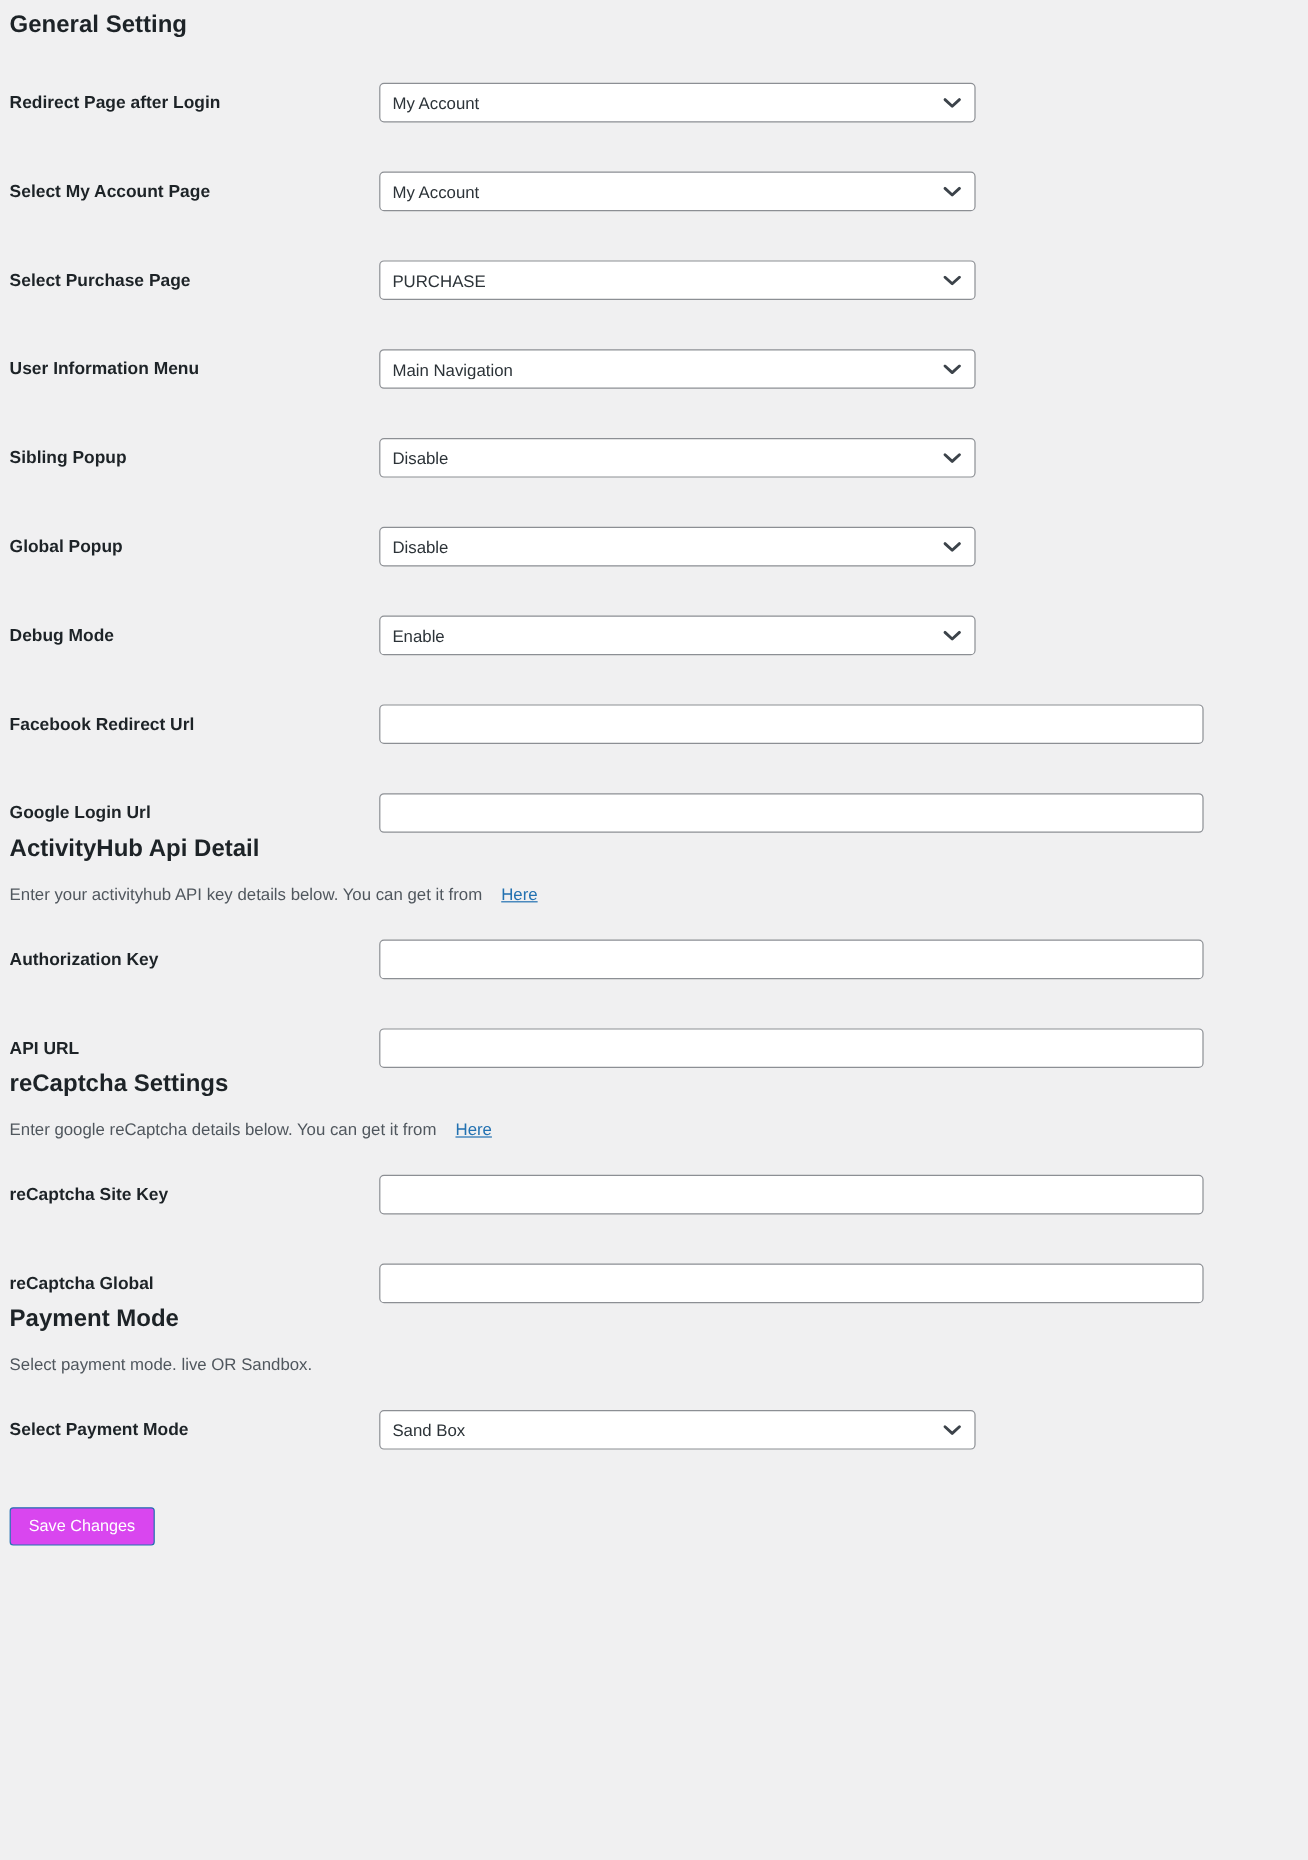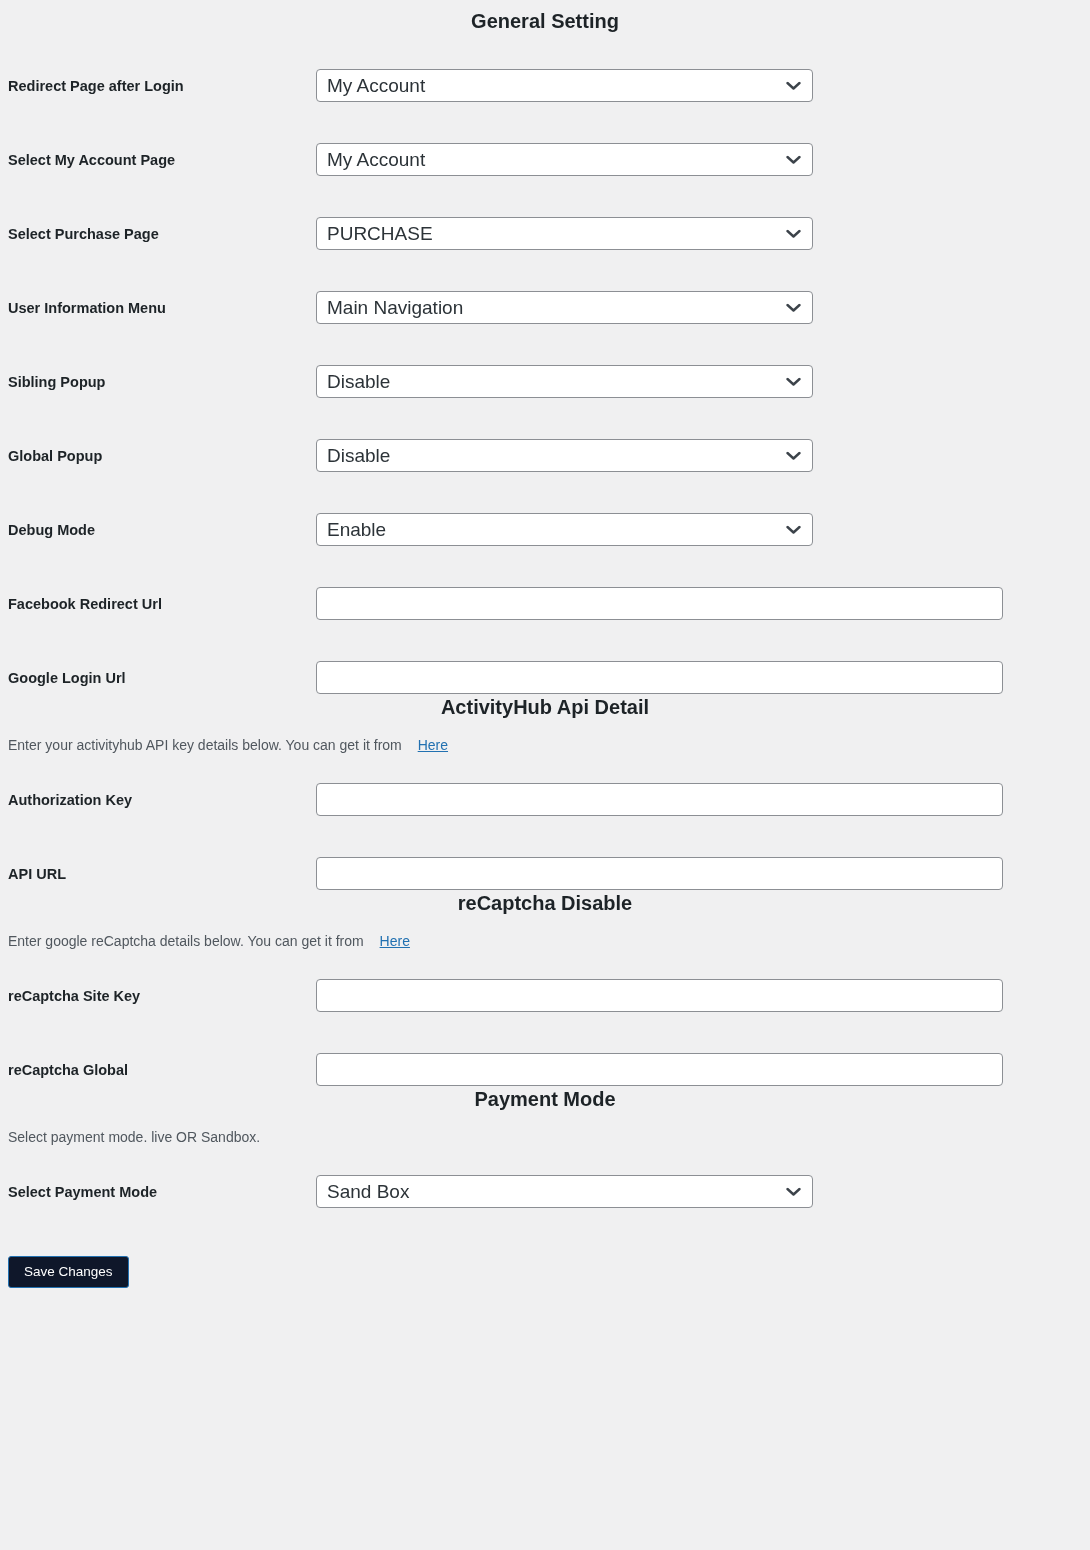--- a/index.html
+++ b/index.html
@@ -13,21 +13,20 @@
     overflow: hidden;
   }
   .page { padding: 8px 8px 0 8px; }
 
   h2.section-title {
     margin: 0;
     font-size: 20px;
     line-height: 26px;
     font-weight: 600;
     color: #1d2327;
-    text-align: center;
   }
   .section-desc {
     margin: 0;
     font-size: 14px;
     line-height: 18px;
     color: #50575e;
   }
   .section-desc a {
     color: #2271b1;
     text-decoration: underline;
@@ -50,21 +49,21 @@
     appearance: none;
     -webkit-appearance: none;
     -moz-appearance: none;
     width: 497px;
     height: 33px;
     padding: 0 34px 0 10px;
     border: 1px solid #8c8f94;
     border-radius: 4px;
     background: #ffffff;
     font-family: "Liberation Sans", sans-serif;
-    font-size: 19px;
+    font-size: 14px;
     color: #2c3338;
     cursor: pointer;
   }
   .chevron {
     position: absolute;
     right: 12px;
     top: 50%;
     transform: translateY(-50%);
     pointer-events: none;
     display: block;
@@ -87,21 +86,21 @@
   .mt-row         { margin-top: 41px; }
   .mt-heading     { margin-top: 48px; }
   .mt-heading-sm  { margin-top: 45px; }
   .mt-desc        { margin-top: 16px; }
   .mt-after-desc  { margin-top: 29px; }
 
   button.save-btn {
     margin-top: 48px;
     height: 32px;
     padding: 0 15px;
-    background: #0f172a;
+    background: #d946ef;
     border: 1px solid #2271b1;
     border-radius: 3px;
     color: #ffffff;
     font-family: "Liberation Sans", sans-serif;
     font-size: 13.5px;
     line-height: 30px;
     cursor: pointer;
   }
 </style>
 </head>
@@ -226,21 +225,21 @@
 
 
   <div class="form-row mt-row">
     <label class="field-label">API URL</label>
     <span class="control">
       <input type="text" class="wp-text" value="" style="">
     </span>
   </div>
 
   
-  <h2 class="section-title mt-heading-sm">reCaptcha Disable</h2>
+  <h2 class="section-title mt-heading-sm">reCaptcha Settings</h2>
   <p class="section-desc mt-desc">
     <span>Enter google reCaptcha details below. You can get it from</span>
     <a href="#">Here</a>
   </p>
 
   <div class="form-row mt-after-desc">
     <label class="field-label">reCaptcha Site Key</label>
     <span class="control">
       <input type="text" class="wp-text" value="" style="">
     </span>

